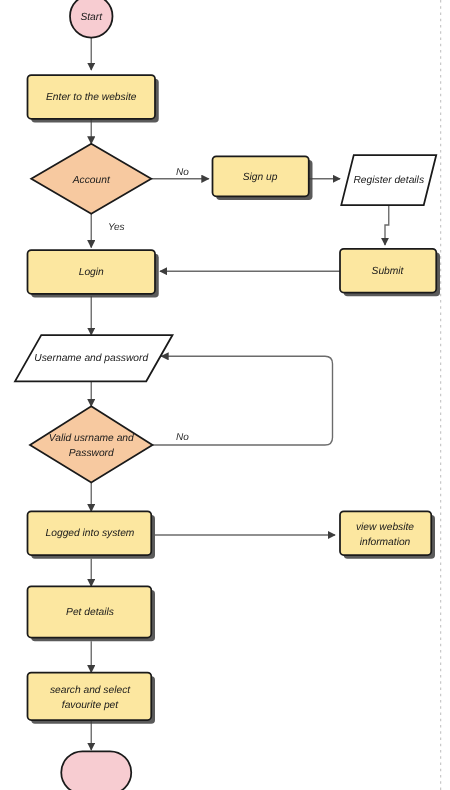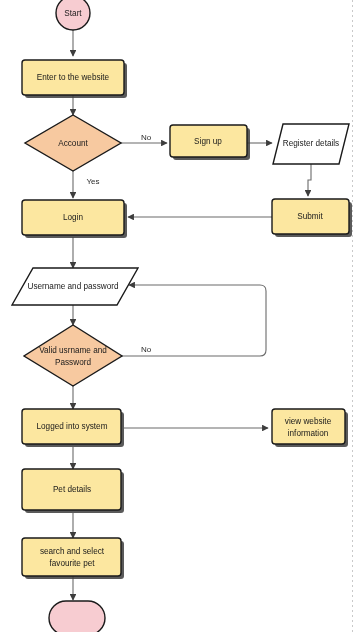--- a/index.html
+++ b/index.html
@@ -14,20 +14,21 @@
     position: relative;
     overflow: hidden;
     font-family: "Liberation Sans", sans-serif;
   }
   #canvas {
     position: absolute;
     left: 0;
     top: 0;
     width: 360px;
     height: 632px;
+    font-style: italic;
   }
   svg {
     display: block;
   }
   .node-label {
     font-family: "Liberation Sans", sans-serif;
     font-size: 8.2px;
     fill: #1a1a1a;
     text-anchor: middle;
     dominant-baseline: middle;

